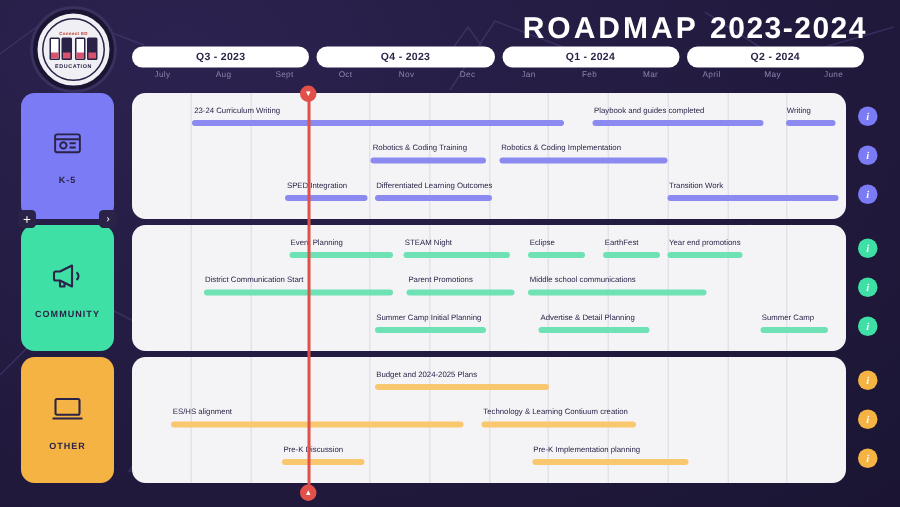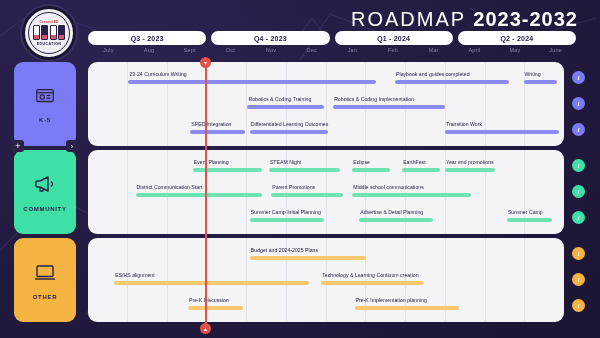--- a/index.html
+++ b/index.html
@@ -23,21 +23,21 @@
   .logo-top{font-size:3px;color:#c0392b;letter-spacing:.2px;font-weight:bold;}
   .logo-books{display:flex;gap:1.5px;align-items:flex-end;}
   .logo-books i{display:block;width:5px;height:13px;background:#fff;border:1px solid #2a2347;
         border-radius:1px;position:relative;}
   .logo-books i:after{content:"";position:absolute;left:0;right:0;bottom:0;height:4px;background:#d9536f;}
   .logo-books i:nth-child(2){background:#2a2347;}
   .logo-books i:nth-child(4){background:#2a2347;}
   .logo-word{font-size:3.6px;color:#2a2347;letter-spacing:.4px;font-weight:bold;margin-top:1px;}
 
   .title{position:absolute;right:22px;top:8px;color:#fff;font-size:20px;letter-spacing:2px;white-space:nowrap;}
-  .title .light{font-weight:400;text-align:right;}
+  .title .light{font-weight:700;text-align:right;}
   .title .bold{font-weight:bold;letter-spacing:1px;}
 
   
   .quarters{position:absolute;left:88px;top:31px;width:488px;height:14px;display:flex;gap:5px;}
   .q{flex:1;background:#fff;border-radius:8px;display:flex;align-items:center;justify-content:center;
      font-size:7px;font-weight:bold;color:#2a2347;letter-spacing:.2px;}
   .months{position:absolute;left:88px;top:47px;width:488px;height:10px;display:flex;}
   .m{flex:1;text-align:center;font-size:5.5px;color:#8b83ad;letter-spacing:.2px;}
 
   
@@ -93,21 +93,21 @@
           <i></i>
           <i></i>
           <i></i>
         </div>
       <div class="logo-word">EDUCATION</div>
     </div>
   </div>
 
   <div class="title">
     <span class="light">ROADMAP</span>
-    <span class="bold">2023-2032</span>
+    <span class="bold">2023-2024</span>
   </div>
 
   <div class="quarters">
       <div class="q">Q3 - 2023</div>
       <div class="q">Q4 - 2023</div>
       <div class="q">Q1 - 2024</div>
       <div class="q">Q2 - 2024</div>
     </div>
   <div class="months">
       <div class="m">July</div>

